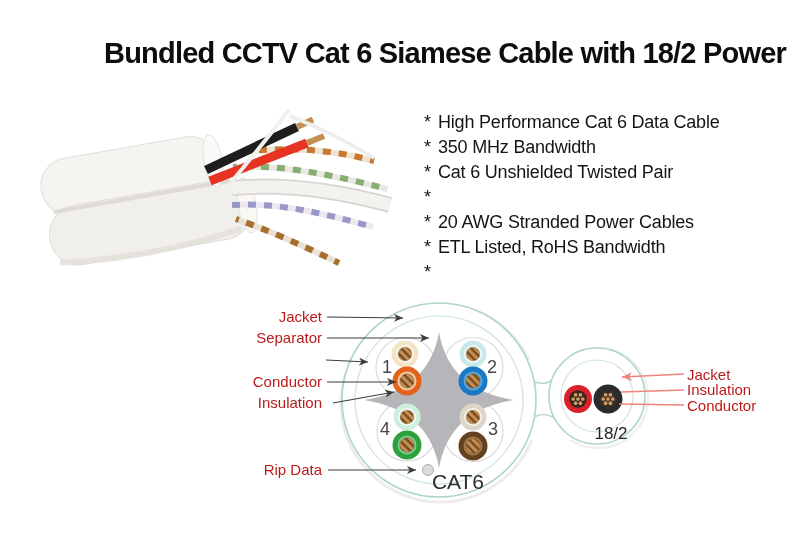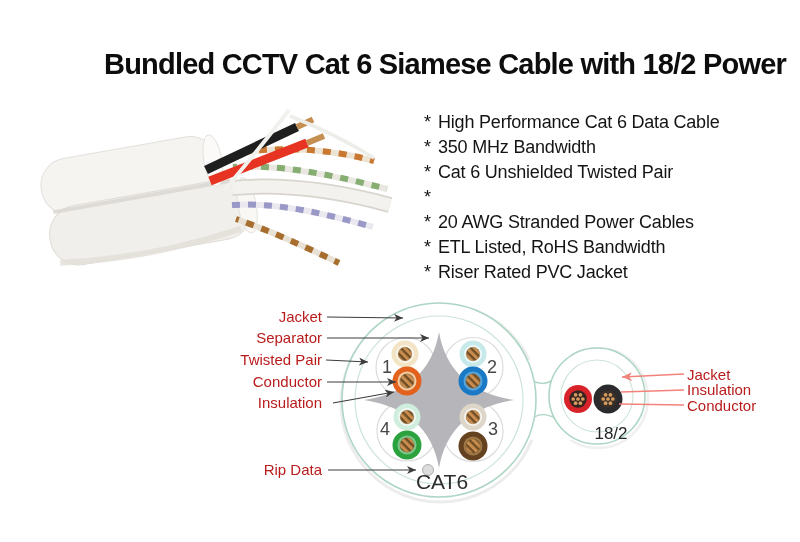--- a/index.html
+++ b/index.html
@@ -1,29 +1,29 @@
 <!DOCTYPE html>
 <html><head>
 <meta charset="utf-8">
 <style>
   html,body{margin:0;padding:0;background:#fff;}
   .stage{position:relative;width:800px;height:542px;background:#ffffff;overflow:hidden;
          font-family:"Liberation Sans","DejaVu Sans",sans-serif;}
   .title{position:absolute;left:104px;top:37px;font-size:29px;font-weight:bold;
-         letter-spacing:-0.8px;color:#0d0d0d;white-space:nowrap;margin-top:11px;}
+         letter-spacing:-0.8px;color:#0d0d0d;white-space:nowrap;}
   .features{position:absolute;left:424px;top:112px;}
   .feature-row{display:flex;height:25px;align-items:flex-start;font-size:18px;
                letter-spacing:-0.2px;color:#141414;white-space:nowrap;}
   .feature-row .bullet{width:14px;}
   .diagram-svg{position:absolute;left:0;top:0;}
   .photo-svg{position:absolute;left:40px;top:88px;}
   .lbl{position:absolute;font-size:15px;color:#b91c1c;white-space:nowrap;}
   .lbl-left{width:140px;text-align:right;}
   .pair-num{position:absolute;width:16px;text-align:center;font-size:18px;color:#474747;}
-  .cat6-label{position:absolute;left:400px;top:470px;width:84px;text-align:center;
+  .cat6-label{position:absolute;left:400px;top:470px;width:84px;text-align:right;
               font-size:21px;color:#2d2d2d;}
   .power-label{position:absolute;left:583px;top:424px;width:56px;text-align:center;
                font-size:17px;color:#262626;}
 </style>
 </head>
 <body>
 
 <div class="stage">
 
   <div class="title">Bundled CCTV Cat 6 Siamese Cable with 18/2 Power</div>
@@ -47,21 +47,20 @@
     <div class="feature-row">
       <span class="bullet">*</span>
       <span>20 AWG Stranded Power Cables</span>
       </div>
     <div class="feature-row">
       <span class="bullet">*</span>
       <span>ETL Listed, RoHS Bandwidth</span>
       </div>
     <div class="feature-row">
       <span class="bullet">*</span>
-      <span>Riser Rated PVC Jacket</span>
       </div>
   </div>
 
   <svg class="photo-svg" width="370" height="200" viewBox="0 0 370 200">
     <g transform="rotate(-10 100 120)">
       <rect x="6" y="58" width="178" height="56" rx="27" fill="#f6f4f1" stroke="#e3e0dc"></rect>
       <rect x="6" y="106" width="204" height="60" rx="29" fill="#f1efeb" stroke="#e0ddd8"></rect>
       <path d="M 14 109 L 194 109" stroke="#d9d5cf" stroke-width="4" opacity="0.8" fill="none"></path>
       <path d="M 12 160 Q 100 172 196 158" stroke="#e2ded8" stroke-width="6" fill="none" opacity="0.8"></path>
       <ellipse cx="180" cy="86" rx="9" ry="26" fill="#fbfaf8" stroke="#e5e2de"></ellipse>
@@ -206,21 +205,20 @@
 
     <g fill="none" stroke-width="1.6" stroke="#f2837b">
       <path d="M 684 374 L 622 377" marker-end="url(#ah-red)"></path>
       <path d="M 684 390 L 621 392"></path>
       <path d="M 684 405 L 619 404"></path>
     </g>
   </svg>
 
   <div class="lbl lbl-left" style="left:182px;top:308px;">Jacket</div>
   <div class="lbl lbl-left" style="left:182px;top:329px;">Separator</div>
-  <div class="lbl lbl-left" style="left:182px;top:351px;">Twisted Pair</div>
   <div class="lbl lbl-left" style="left:182px;top:373px;">Conductor</div>
   <div class="lbl lbl-left" style="left:182px;top:394px;">Insulation</div>
   <div class="lbl lbl-left" style="left:182px;top:461px;">Rip Data</div>
 
   <div class="lbl" style="left:687px;top:366px;">Jacket</div>
   <div class="lbl" style="left:687px;top:381px;">Insulation</div>
   <div class="lbl" style="left:687px;top:397px;">Conductor</div>
 
   <div class="pair-num" style="left:379px;top:357px;">1</div>
   <div class="pair-num" style="left:484px;top:357px;">2</div>

